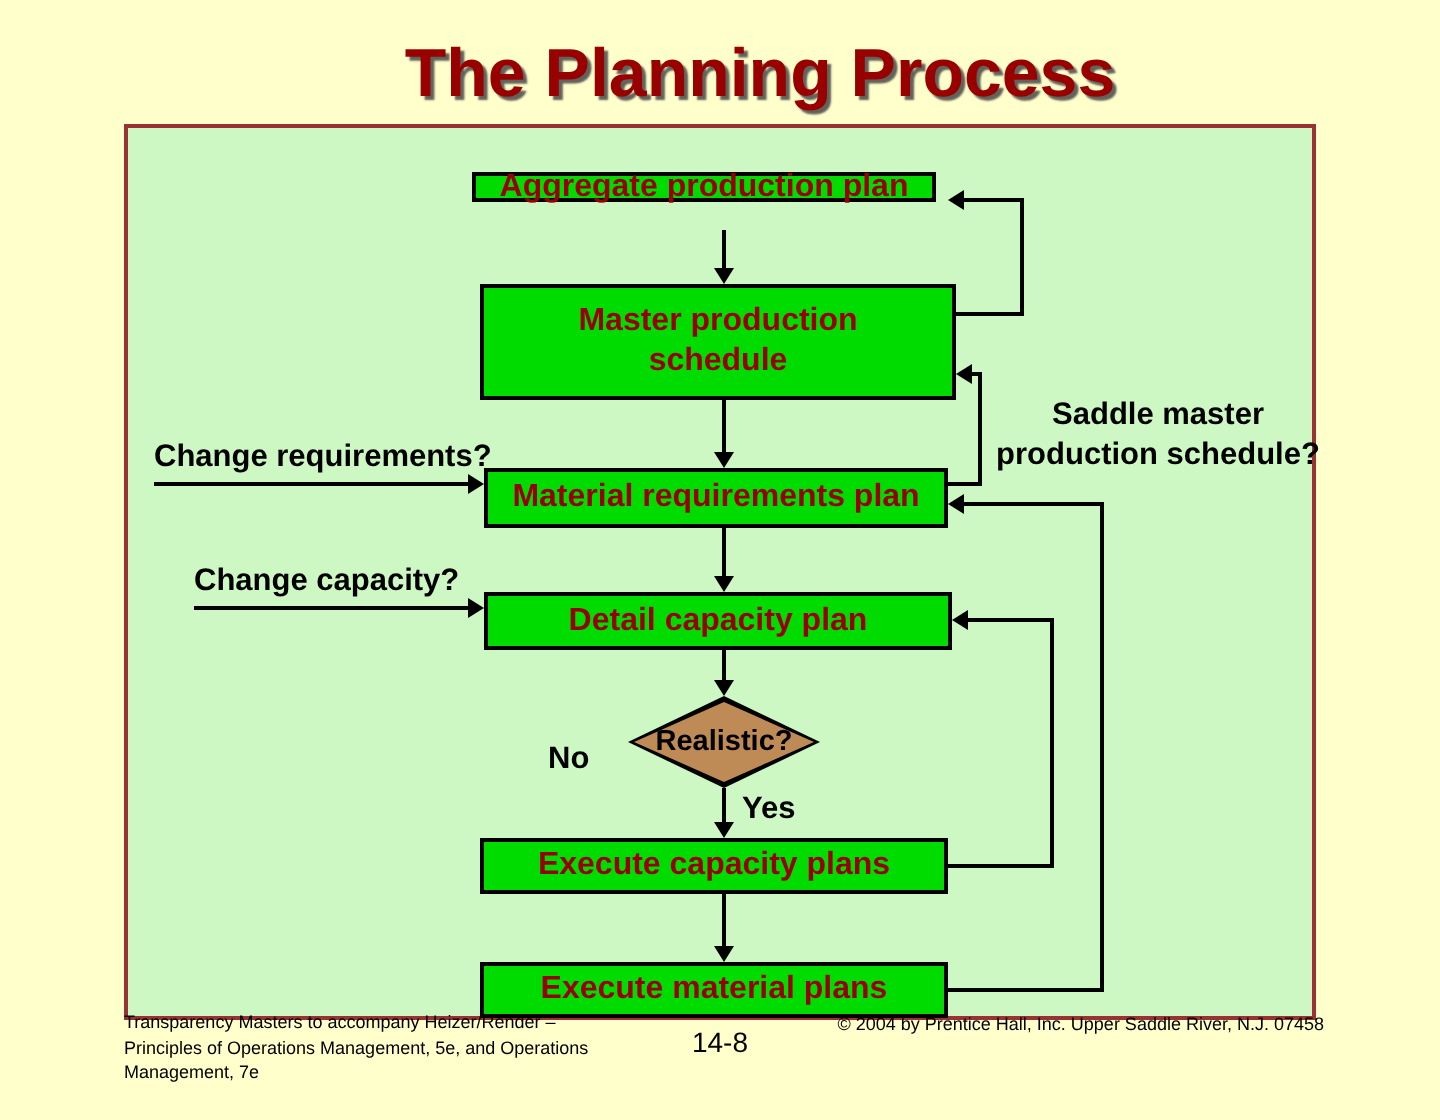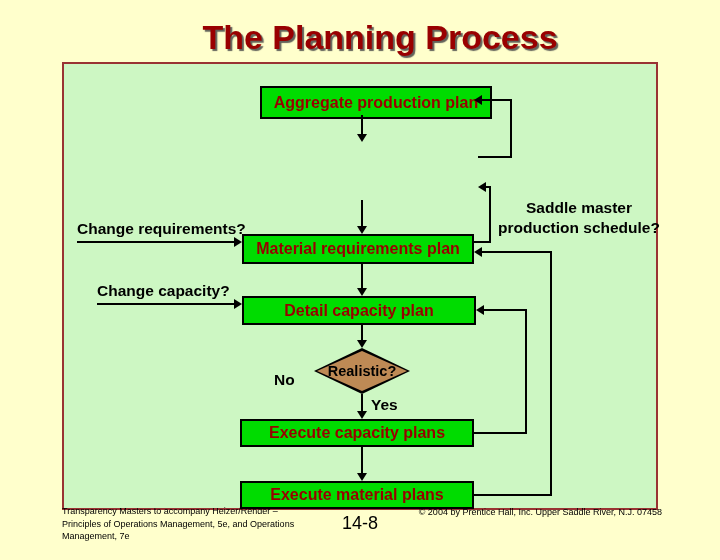--- a/index.html
+++ b/index.html
@@ -41,33 +41,35 @@
   .diamond.outline{background:#000;}
   .diamond.inner{
     background:var(--diamond-tan,#BE8A55);
     display:flex;align-items:center;justify-content:center;
     font-size:14.5px;font-weight:bold;color:#000;
   }
   .footer-credits{
     position:absolute;left:62px;top:505px;width:280px;
     font-size:9px;line-height:12.5px;color:#000;white-space:pre-line;
   }
-  .page-num{position:absolute;left:0;top:513px;width:100%;text-align:center;font-size:18px;color:#000;}
+  .page-num{position:absolute;left:0;top:513px;width:100%;text-align:center;font-size:14px;color:#000;}
   .footer-copy{position:absolute;right:58px;top:507px;font-size:9px;color:#000;margin-left:40px;}
 </style>
 </head>
 <body>
 
 <div class="slide">
 
   <div class="title">The Planning Process</div>
 
   <div class="panel">
 
-    <div class="fbox" style="left:196px;top:22px;width:232px;height:33px">Aggregate production plan</div>
+    <div class="fbox" style="left:172px;top:22px;width:232px;height:15px">Aggregate production plan</div>
+    <div class="fbox" style="left:176px;top:78px;width:238px;height:58px">Master production
+schedule</div>
     <div class="fbox" style="left:178px;top:170px;width:232px;height:30px">Material requirements plan</div>
     <div class="fbox" style="left:178px;top:232px;width:234px;height:29px">Detail capacity plan</div>
     <div class="fbox" style="left:176px;top:355px;width:234px;height:28px">Execute capacity plans</div>
     <div class="fbox" style="left:176px;top:417px;width:234px;height:28px">Execute material plans</div>
 
     <div class="diamond outline" style="left:250px;top:284px;width:96px;height:46px"></div>
     <div class="diamond inner" style="left:253px;top:287px;width:90px;height:40px">Realistic?</div>
 
     <div class="ln" style="left:297px;top:51px;width:2px;height:20px"></div>
     <div class="ah down" style="left:293px;top:70px"></div>

